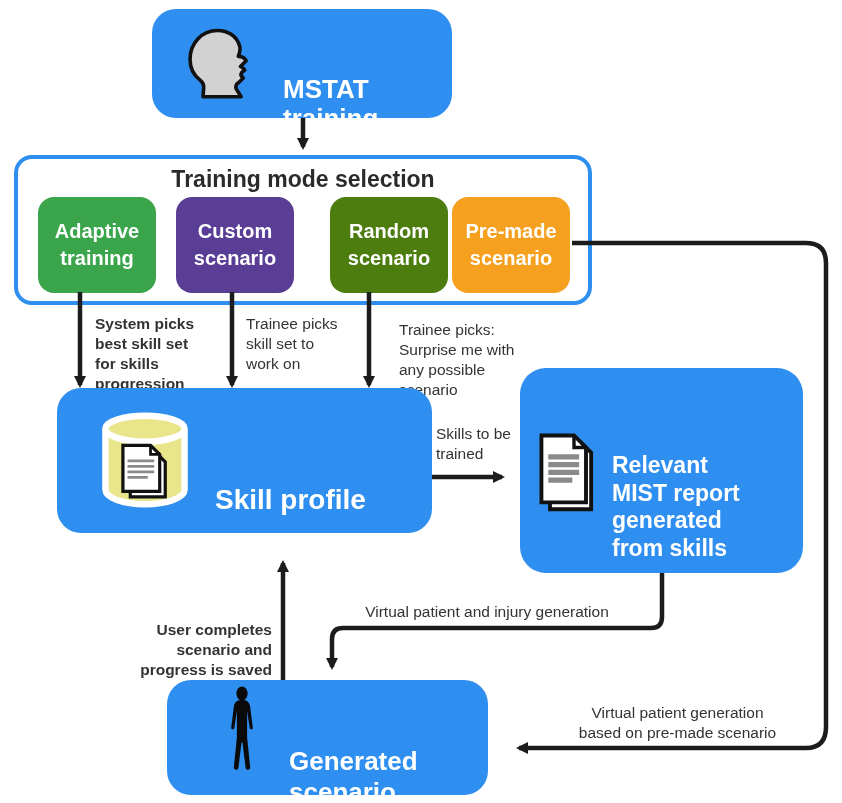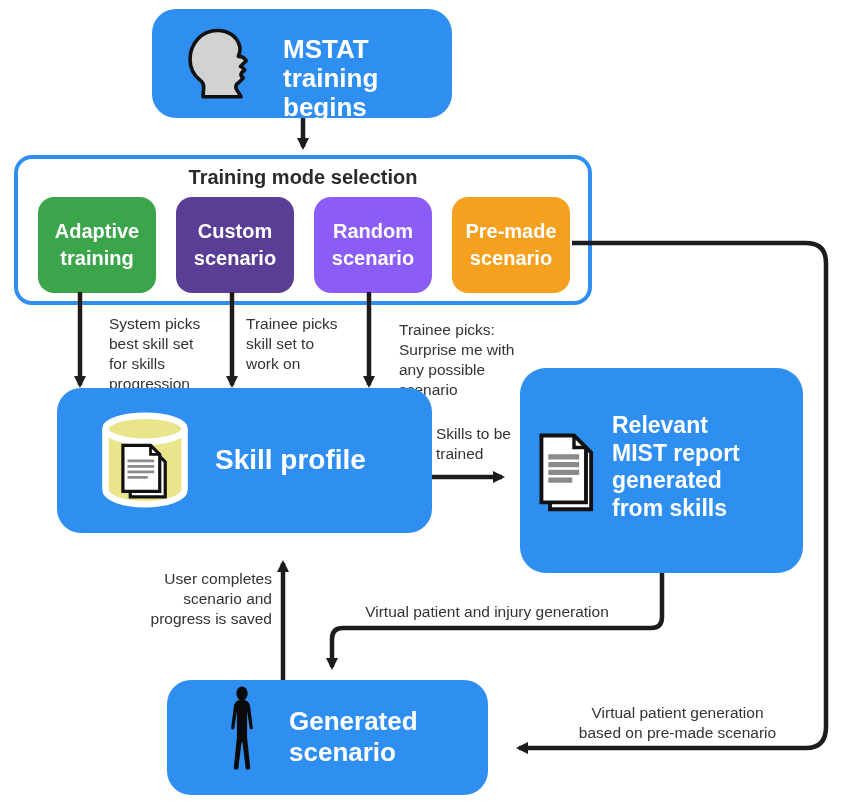--- a/index.html
+++ b/index.html
@@ -4,29 +4,29 @@
 <style>
   html,body { margin:0; padding:0; background:#ffffff; }
   #canvas {
     position:relative; width:842px; height:803px; background:#ffffff;
     font-family:"Liberation Sans", sans-serif; overflow:hidden;
   }
   .node {
     position:absolute; border-radius:24px; color:#ffffff; font-weight:bold;
     box-sizing:border-box;
   }
-  .node .txt { position:absolute; }
+  .node .txt { position:absolute;margin-top:40px; }
   .mode-container {
     position:absolute; left:14px; top:155px; width:578px; height:150px;
     background:#ffffff; border:4px solid #2F8FF0; border-radius:18px;
     box-sizing:border-box;
   }
   .mode-title {
     position:absolute; top:7px; left:0; width:100%; text-align:center;
-    font-size:20px; font-weight:bold; color:#2b2b2b;
+    font-size:23px; font-weight:bold; color:#2b2b2b;
   }
   .mode {
     position:absolute; top:38px; width:118px; height:96px; border-radius:16px;
     color:#ffffff; font-weight:bold; font-size:20px; line-height:1.35;
     display:flex; align-items:center; justify-content:center; text-align:center;
     box-sizing:border-box; padding:0 8px;
   }
   .edge-label {
     position:absolute; font-size:15.5px; line-height:1.3; color:#333333;
   }
@@ -65,25 +65,25 @@
                  C82 41 78 40 74 40 C76 35 77 30 76 26 C72 12 60 4 45 4 Z" fill="#D2D2D2" stroke="#111111" stroke-width="5" stroke-linejoin="round"></path>
       </svg>
     </span>
     <div class="txt" style="left:131px; top:26px; width:125px; font-size:26px; line-height:1.12;">MSTAT training begins</div>
   </div>
 
   <div class="mode-container" style="border-color: rgb(47, 143, 240);">
     <div class="mode-title">Training mode selection</div>
     <div class="mode" style="left: 20px; background-color: rgb(58, 165, 75);">Adaptive training</div>
     <div class="mode" style="left: 158px; background-color: rgb(90, 62, 150);">Custom scenario</div>
-    <div class="mode" style="left: 296px; background-color: #8b5cf6; border-radius: 17px;">Random scenario</div>
+    <div class="mode" style="left: 312px; background-color: #4d7c0f;">Random scenario</div>
     <div class="mode" style="left: 434px; background-color: rgb(245, 160, 31);">Pre-made scenario</div>
   </div>
 
-  <div class="edge-label" style="left:109px; top:314px; width:104px;">System picks best skill set for skills progression</div>
+  <div class="edge-label" style="left:95px; top:314px; width:104px;font-weight:bold;">System picks best skill set for skills progression</div>
   <div class="edge-label" style="left:246px; top:314px; width:104px;">Trainee picks skill set to work on</div>
   <div class="edge-label" style="left:383px; top:320px; width:132px;margin-left:16px;">Trainee picks: Surprise me with any possible scenario</div>
 
   <div class="node" style="left: 57px; top: 388px; width: 375px; height: 145px; background-color: rgb(47, 143, 240);">
     <span class="icon" style="left:42px; top:22px;">
       <svg width="92" height="100" viewBox="0 0 100 108">
         <path d="M7 20 V86 C7 95 26 102 50 102 C74 102 93 95 93 86 V20" stroke="#ffffff" stroke-width="7" style="fill: rgb(233, 229, 139);"></path>
         <ellipse cx="50" cy="20" rx="43" ry="14" stroke="#ffffff" stroke-width="7" style="fill: rgb(233, 229, 139);"></ellipse>
         <g transform="translate(26,38)">
           <path d="M8 8 H36 L46 18 V56 H8 Z" fill="#ffffff" stroke="#111111" stroke-width="3.5"></path>
@@ -104,21 +104,21 @@
         <path d="M14 10 H50 L62 22 V88 H14 Z" fill="#ffffff" stroke="#111111" stroke-width="4.5"></path>
         <path d="M4 2 H42 L56 16 V80 H4 Z" fill="#ffffff" stroke="#111111" stroke-width="4.5"></path>
         <path d="M42 2 V16 H56" fill="none" stroke="#111111" stroke-width="4"></path>
         <path d="M12 27 H48 M12 36 H48 M12 45 H48 M12 54 H40" fill="none" stroke="#8a8a8a" stroke-width="6"></path>
       </svg>
     </span>
     <div class="txt" style="left:92px; top:44px; width:155px; font-size:23px; line-height:1.2;">Relevant MIST report generated from skills</div>
   </div>
 
   <div class="edge-label" style="left:342px; top:602px; width:290px; text-align:center;">Virtual patient and injury generation</div>
-  <div class="edge-label" style="left:132px; top:569px; width:140px; text-align:right;">User completes scenario and progress is saved</div>
+  <div class="edge-label" style="left:132px; top:620px; width:140px; text-align:right;font-weight:bold;">User completes scenario and progress is saved</div>
   <div class="edge-label" style="left:570px; top:703px; width:215px; text-align:center;">Virtual patient generation based on pre-made scenario</div>
 
   <div class="node" style="left: 167px; top: 680px; width: 321px; height: 115px; background-color: rgb(47, 143, 240);">
     <span class="icon" style="left:52px; top:5px;">
       <svg width="46" height="105" viewBox="0 0 90 200">
         <ellipse cx="45" cy="14" rx="11" ry="14" fill="#0a0a0a"></ellipse>
         <path d="M45 26 C36 26 30 31 29 40 L24 80 C23 85 29 86 30 81 L35 48 L35 100
                  L29 158 C28 164 37 165 38 159 L44 110 L46 110 L52 159 C53 165 62 164 61 158
                  L55 100 L55 48 L60 81 C61 86 67 85 66 80 L61 40 C60 31 54 26 45 26 Z" fill="#0a0a0a"></path>
       </svg>

